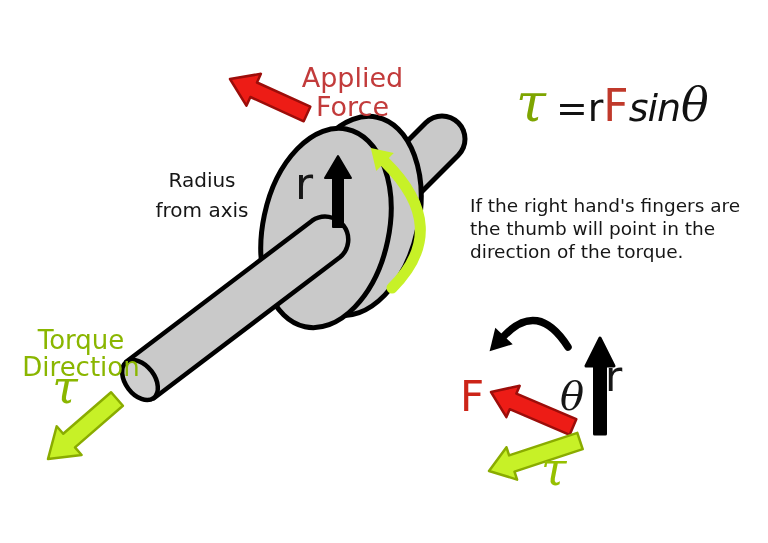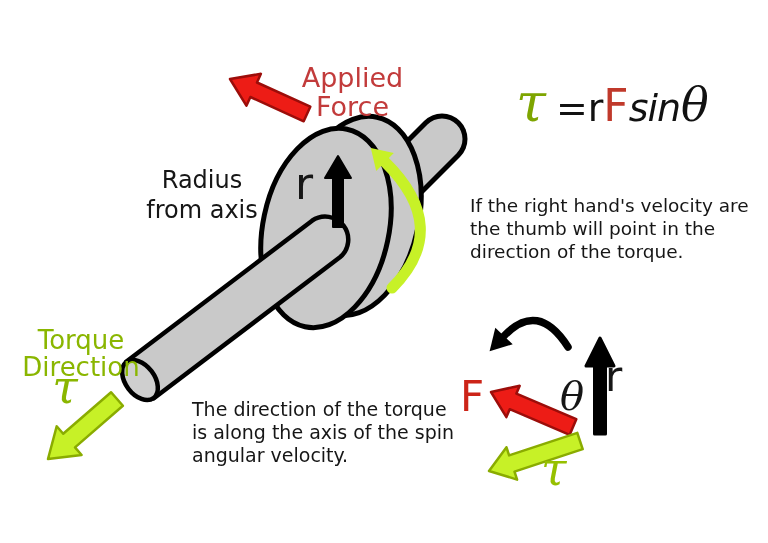--- a/index.html
+++ b/index.html
@@ -71,43 +71,38 @@
 
   <div class="formula">
     <span class="f-tau greek">τ</span>
     <span class="f-eq">=</span>
     <span class="f-r">r</span>
     <span class="f-F">F</span>
     <span class="f-sin">sin</span>
     <span class="f-theta greek">θ</span>
   </div>
 
-  <div class="lbl dark center" style="left:112px;top:165px;width:180px;font-size:24px;line-height:30px;">
+  <div class="lbl dark center" style="left:112px;top:165px;width:180px;font-size:20px;line-height:30px;">
     <div>Radius</div>
     <div>from axis</div>
   </div>
 
   <div class="lbl dark" style="left:295px;top:162px;font-size:44px;line-height:1;">r</div>
 
   <div class="para" style="left:470px;top:194px;font-size:18.5px;line-height:23px;">
-    <div>If the right hand's velocity are</div>
+    <div>If the right hand's fingers are</div>
     <div>the thumb will point in the</div>
     <div>direction of the torque.</div>
   </div>
 
   <div class="lbl green-text center" style="left:16px;top:327px;width:130px;font-size:26px;line-height:26.5px;">
     <div>Torque</div>
     <div>Direction</div>
   </div>
   <div class="lbl green-text greek center" style="left:0px;top:364px;width:130px;font-size:46px;">τ</div>
 
-  <div class="para" style="left:192px;top:398px;font-size:19px;line-height:23px;">
-    <div>The direction of the torque</div>
-    <div>is along the axis of the spin</div>
-    <div>angular velocity.</div>
-  </div>
 
   <div class="lbl" style="left:460px;top:376px;font-size:42px;line-height:1;color:#cc2418;">F</div>
   <div class="lbl dark greek" style="left:560px;top:376px;font-size:40px;">θ</div>
   <div class="lbl dark" style="left:605px;top:356px;font-size:42px;line-height:1;">r</div>
   <div class="lbl greek" style="left:541px;top:446px;font-size:46px;color:#96c000;">τ</div>
 
 </div>
 
 </body></html>

